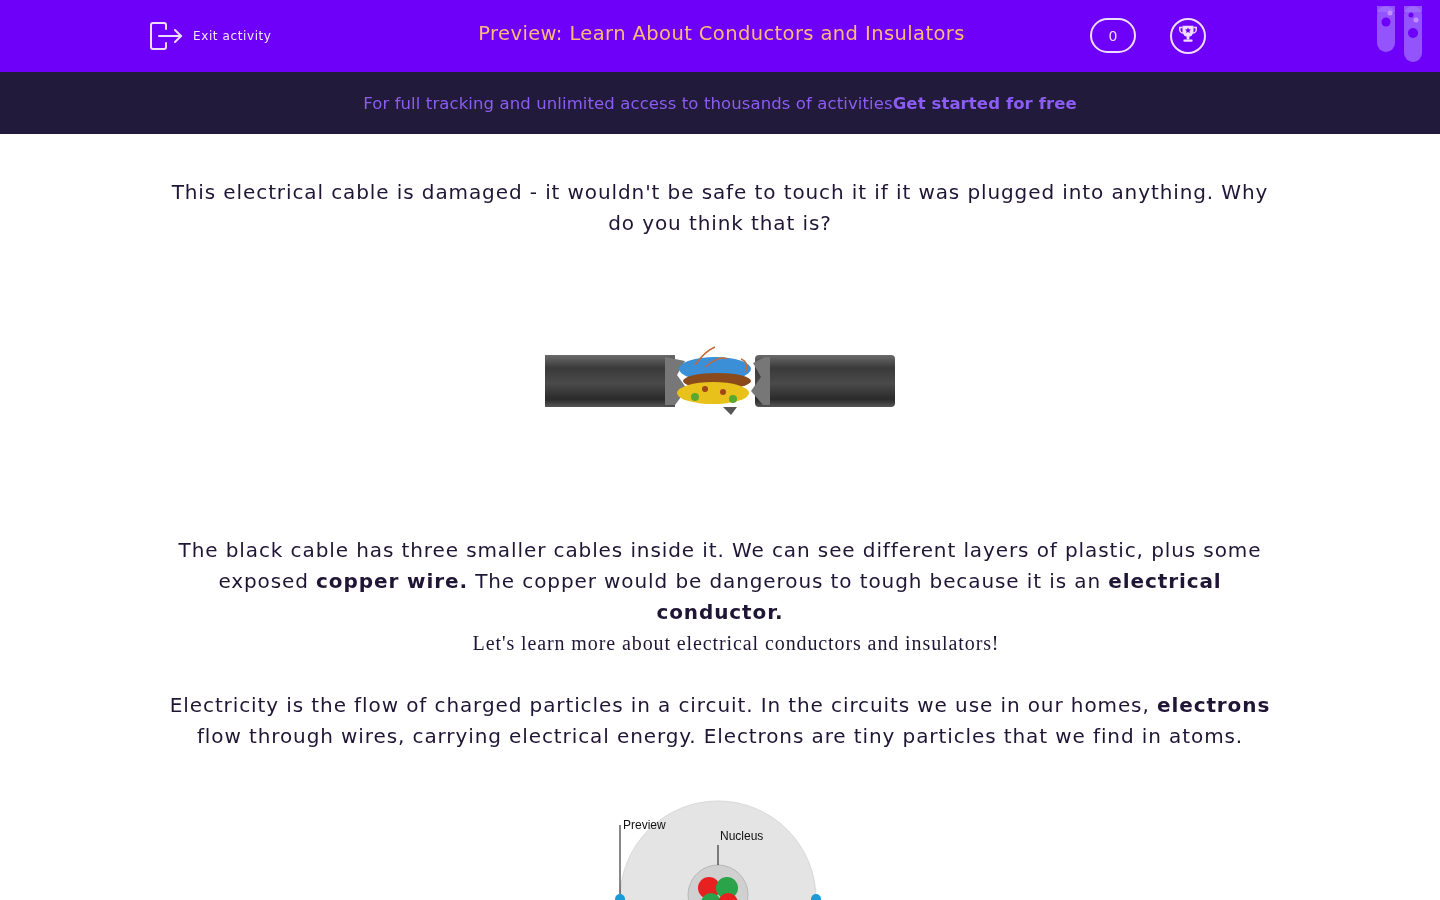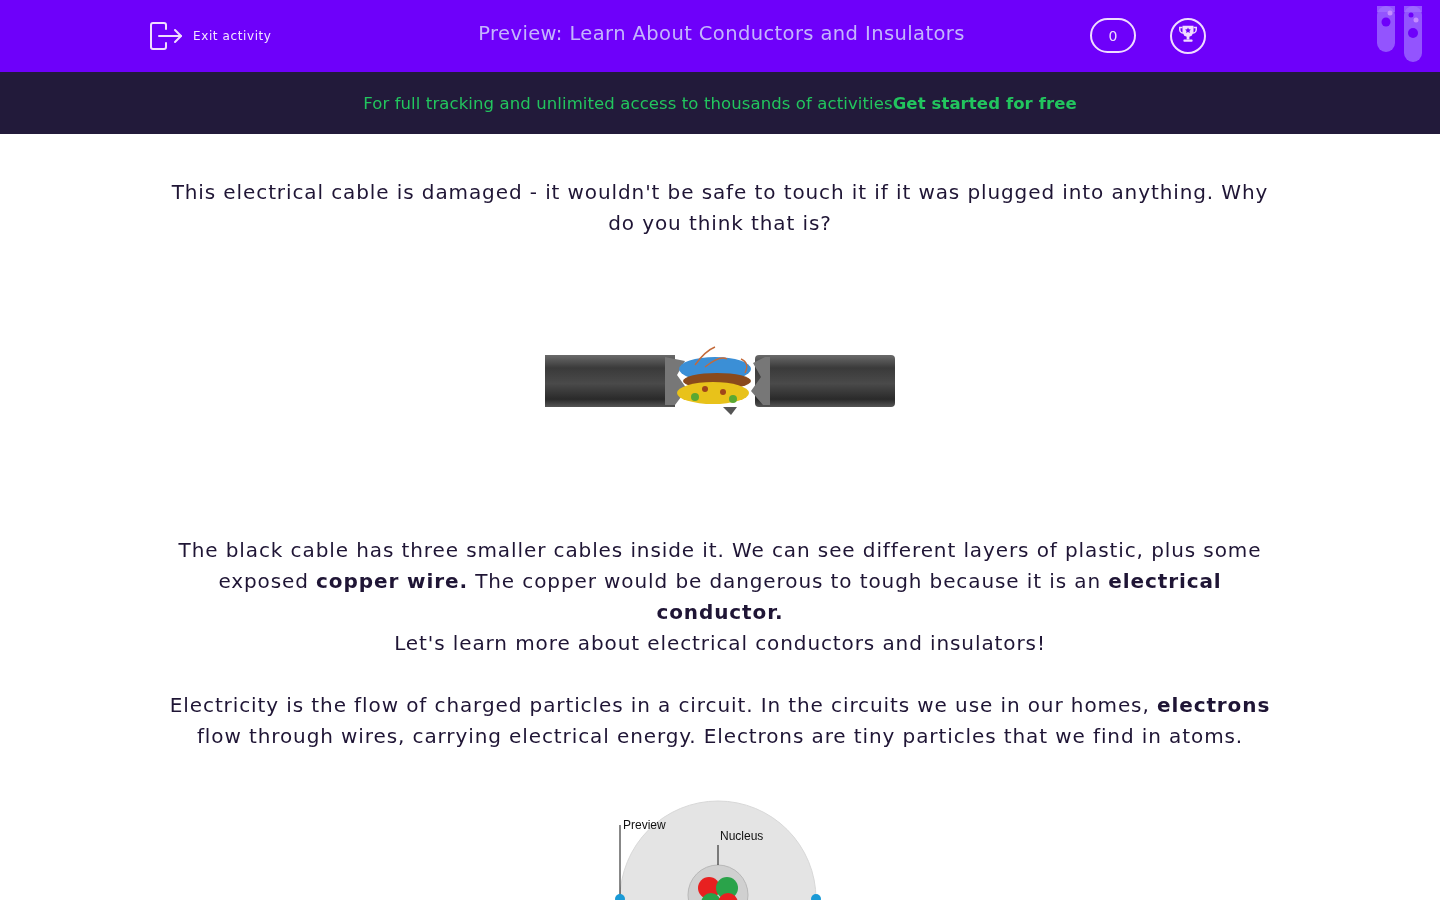--- a/index.html
+++ b/index.html
@@ -12,21 +12,21 @@
   }
   .exit-btn {
     position: absolute; left: 149px; top: 21px; height: 30px;
     display: flex; align-items: center; gap: 10px; cursor: pointer;
     color: #f0dcff;
   }
   .exit-btn svg { width: 34px; height: 30px; display: block; }
   .exit-label { font-size: 12px; letter-spacing: 0.6px; color: #f3e6ff; }
   .title {
     position: absolute; left: 0; right: 0; top: 22px; text-align: center;
-    font-size: 19.5px; color: #c4b5fd; letter-spacing: 0.4px;
+    font-size: 19.5px; color: #fdba74; letter-spacing: 0.4px;
     padding-left: 4px;
   }
   .title span { display: inline-block; margin-left: -1px; }
   .score-pill {
     position: absolute; left: 1090px; top: 18px; width: 46px; height: 35px;
     border: 2px solid #f0dcff; border-radius: 18px;
     display: flex; align-items: center; justify-content: center;
     font-size: 14px; color: #f0dcff; cursor: pointer;
   }
   .trophy-btn {
@@ -34,38 +34,38 @@
     border: 2px solid #f0dcff; border-radius: 50%;
     display: flex; align-items: center; justify-content: center; cursor: pointer;
   }
   .trophy-btn svg { width: 22px; height: 22px; }
   .logo {
     position: absolute; left: 1376px; top: 6px; width: 48px; height: 58px;
   }
 
   .promo {
     position: absolute; left: 0; top: 72px; width: 1440px; height: 62px;
-    background: #221a3a; color: #22c55e;
+    background: #221a3a; color: #8b5cf6;
     display: flex; align-items: center; justify-content: center;
     font-size: 16.5px; letter-spacing: 0.1px;
   }
   .promo .cta { font-weight: bold; cursor: pointer; }
 
   .content {
     position: absolute; left: 160px; top: 175px; width: 1120px;
     text-align: center; font-size: 20px; line-height: 31px;
     letter-spacing: 0.9px; color: #1f1535;
   }
   .content p { margin: 0; }
   .content b { font-weight: bold; }
 
   .q1 { position: absolute; left: 0; top: 2px; width: 1120px; }
   .cable-wrap { position: absolute; left: 385px; top: 170px; width: 350px; height: 72px; }
   .p2 { position: absolute; left: 0; top: 360px; width: 1120px; }
-  .p3 { position: absolute; left: 0; top: 453px; width: 1120px; }
+  .p3 { position: absolute; left: 16px; top: 453px; width: 1120px; font-family: Liberation Serif, serif; }
   .p4 { position: absolute; left: 0; top: 515px; width: 1120px; }
 
   .atom-wrap { position: absolute; left: 450px; top: 620px; width: 220px; height: 110px; overflow: hidden; }
   .atom-label { position: absolute; font-size: 12px; color: #111; letter-spacing: 0; font-family: "Liberation Sans", sans-serif; line-height: 14px; }
 </style>
 </head>
 <body>
 
 <div class="topbar">
   <div class="exit-btn">

